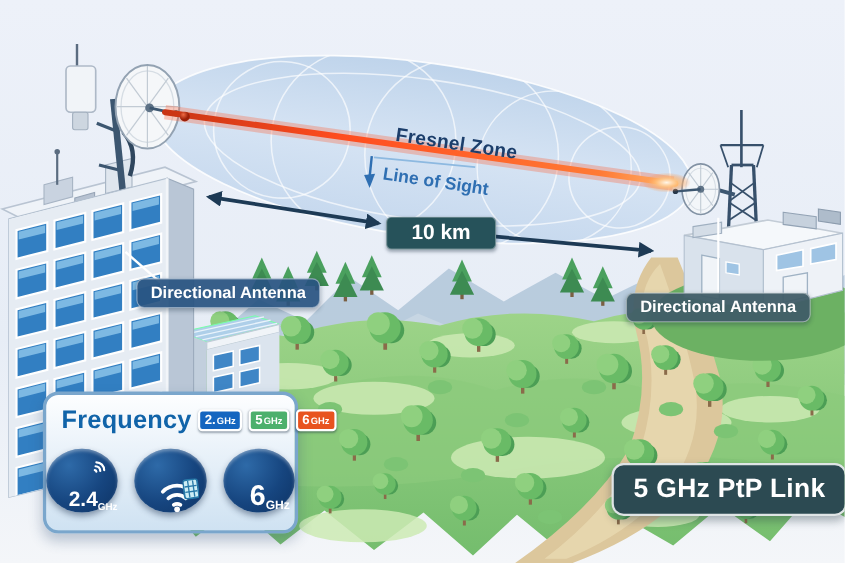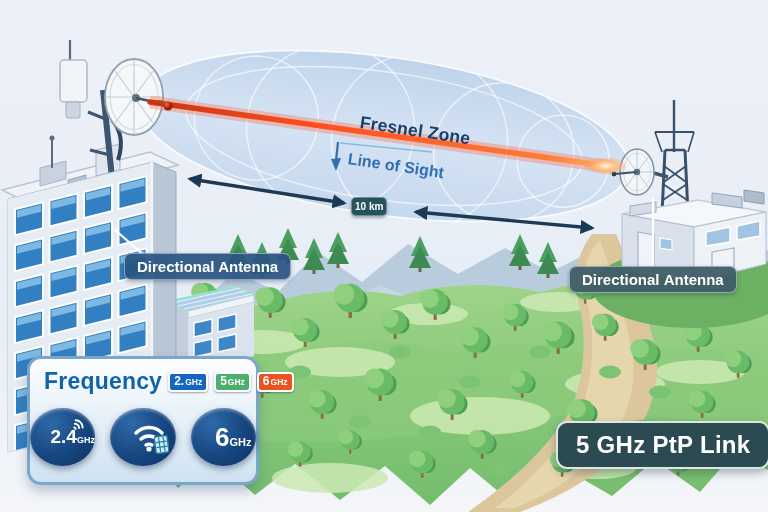--- a/index.html
+++ b/index.html
@@ -3,44 +3,44 @@
 <meta charset="utf-8">
 <style>
   html,body{margin:0;padding:0;}
   body{font-family:"Liberation Sans",sans-serif;}
   #stage{position:relative;width:768px;height:512px;overflow:hidden;
          background:linear-gradient(180deg,#edf1f9 0%,#e7edf6 60%,#f4f6f9 100%);}
   #art{position:absolute;left:0;top:0;}
   .lbl{position:absolute;white-space:nowrap;}
   .fresnel-lbl{color:#1c3e6b;font-weight:bold;font-size:17.5px;transform:rotate(8.5deg);transform-origin:left center;letter-spacing:.2px;}
   .los-lbl{color:#2f6fb2;font-weight:bold;font-size:16px;transform:rotate(8.5deg);transform-origin:left center;}
-  .dist-badge{left:351px;top:197px;background:#26525a;color:#fff;font-weight:bold;font-size:10px;
-      padding:3px 3px;border-radius:5px;border:1px solid rgba(255,255,255,.35);box-shadow:0 2px 3px rgba(20,40,60,.35);}
+  .dist-badge{left:351px;top:197px;background:#26525a;color:#fff;font-weight:bold;font-size:19px;
+      padding:3px 22px;border-radius:5px;border:1px solid rgba(255,255,255,.35);box-shadow:0 2px 3px rgba(20,40,60,.35);}
   .ant-badge{color:#fff;font-size:15px;font-weight:600;padding:4px 12px;border-radius:7px;
       border:1px solid rgba(255,255,255,.45);box-shadow:0 2px 4px rgba(20,40,60,.3);}
   .ant-left{left:124px;top:253px;background:rgba(41,84,129,.93);}
   .ant-right{left:569px;top:266px;background:rgba(64,93,103,.95);}
   .ant-right .bold{font-weight:bold;}
   .ptp-badge{left:544px;top:421px;background:#2c4a52;color:#fff;font-weight:bold;font-size:24px;
       padding:8px 18px;border-radius:11px;border:2px solid rgba(255,255,255,.85);
       box-shadow:0 4px 8px rgba(30,50,60,.35);letter-spacing:.3px;margin-left:12px;}
   
-  .freq-panel{position:absolute;left:27px;top:356px;width:226px;height:123px;border-radius:14px;
+  .freq-panel{position:absolute;left:39px;top:356px;width:226px;height:123px;border-radius:14px;
       border:3px solid #7aa6cc;background:linear-gradient(180deg,#fdfeff 0%,#e8f1f9 45%,#cfe2f2 100%);
       box-shadow:0 6px 12px rgba(50,80,120,.3);}
   .freq-head{display:flex;align-items:center;padding:9px 8px 0 14px;gap:6px;}
   .freq-title{color:#1164a9;font-weight:bold;font-size:23px;flex:1;letter-spacing:.2px;}
   .fbadge{color:#fff;font-weight:bold;border-radius:4px;border:2px solid #fff;
       box-shadow:0 1px 2px rgba(20,40,60,.4);padding:1px 4px;line-height:13px;display:flex;align-items:baseline;}
   .fbadge .n{font-size:12px;} .fbadge .u{font-size:8.5px;margin-left:1px;}
   .freq-circles{display:flex;justify-content:center;gap:15px;margin-top:13px;}
   .fcircle{position:relative;width:58px;height:58px;border-radius:50%;
       background:radial-gradient(circle at 32% 26%,#2e6aa8 0%,#16457f 55%,#0d3263 100%);
       box-shadow:0 3px 6px rgba(20,40,70,.45), inset 0 2px 3px rgba(255,255,255,.35);
-      display:flex;align-items:center;justify-content:center;color:#fff;padding-left:20px;}
+      display:flex;align-items:flex-end;justify-content:center;color:#fff;padding-left:20px;}
   .fcircle .big{font-weight:bold;} .fcircle .unit{font-weight:bold;}
   .c1 .big{font-size:19px;} .c1 .unit{font-size:9px;margin-top:6px;}
   .c3 .big{font-size:26px;} .c3 .unit{font-size:11px;margin-top:9px;}
   .corner-wifi{position:absolute;top:7px;right:7px;}
   .mini-bldg{position:absolute;right:7px;bottom:12px;}
 </style>
 </head>
 <body>
 
 <div id="stage">

